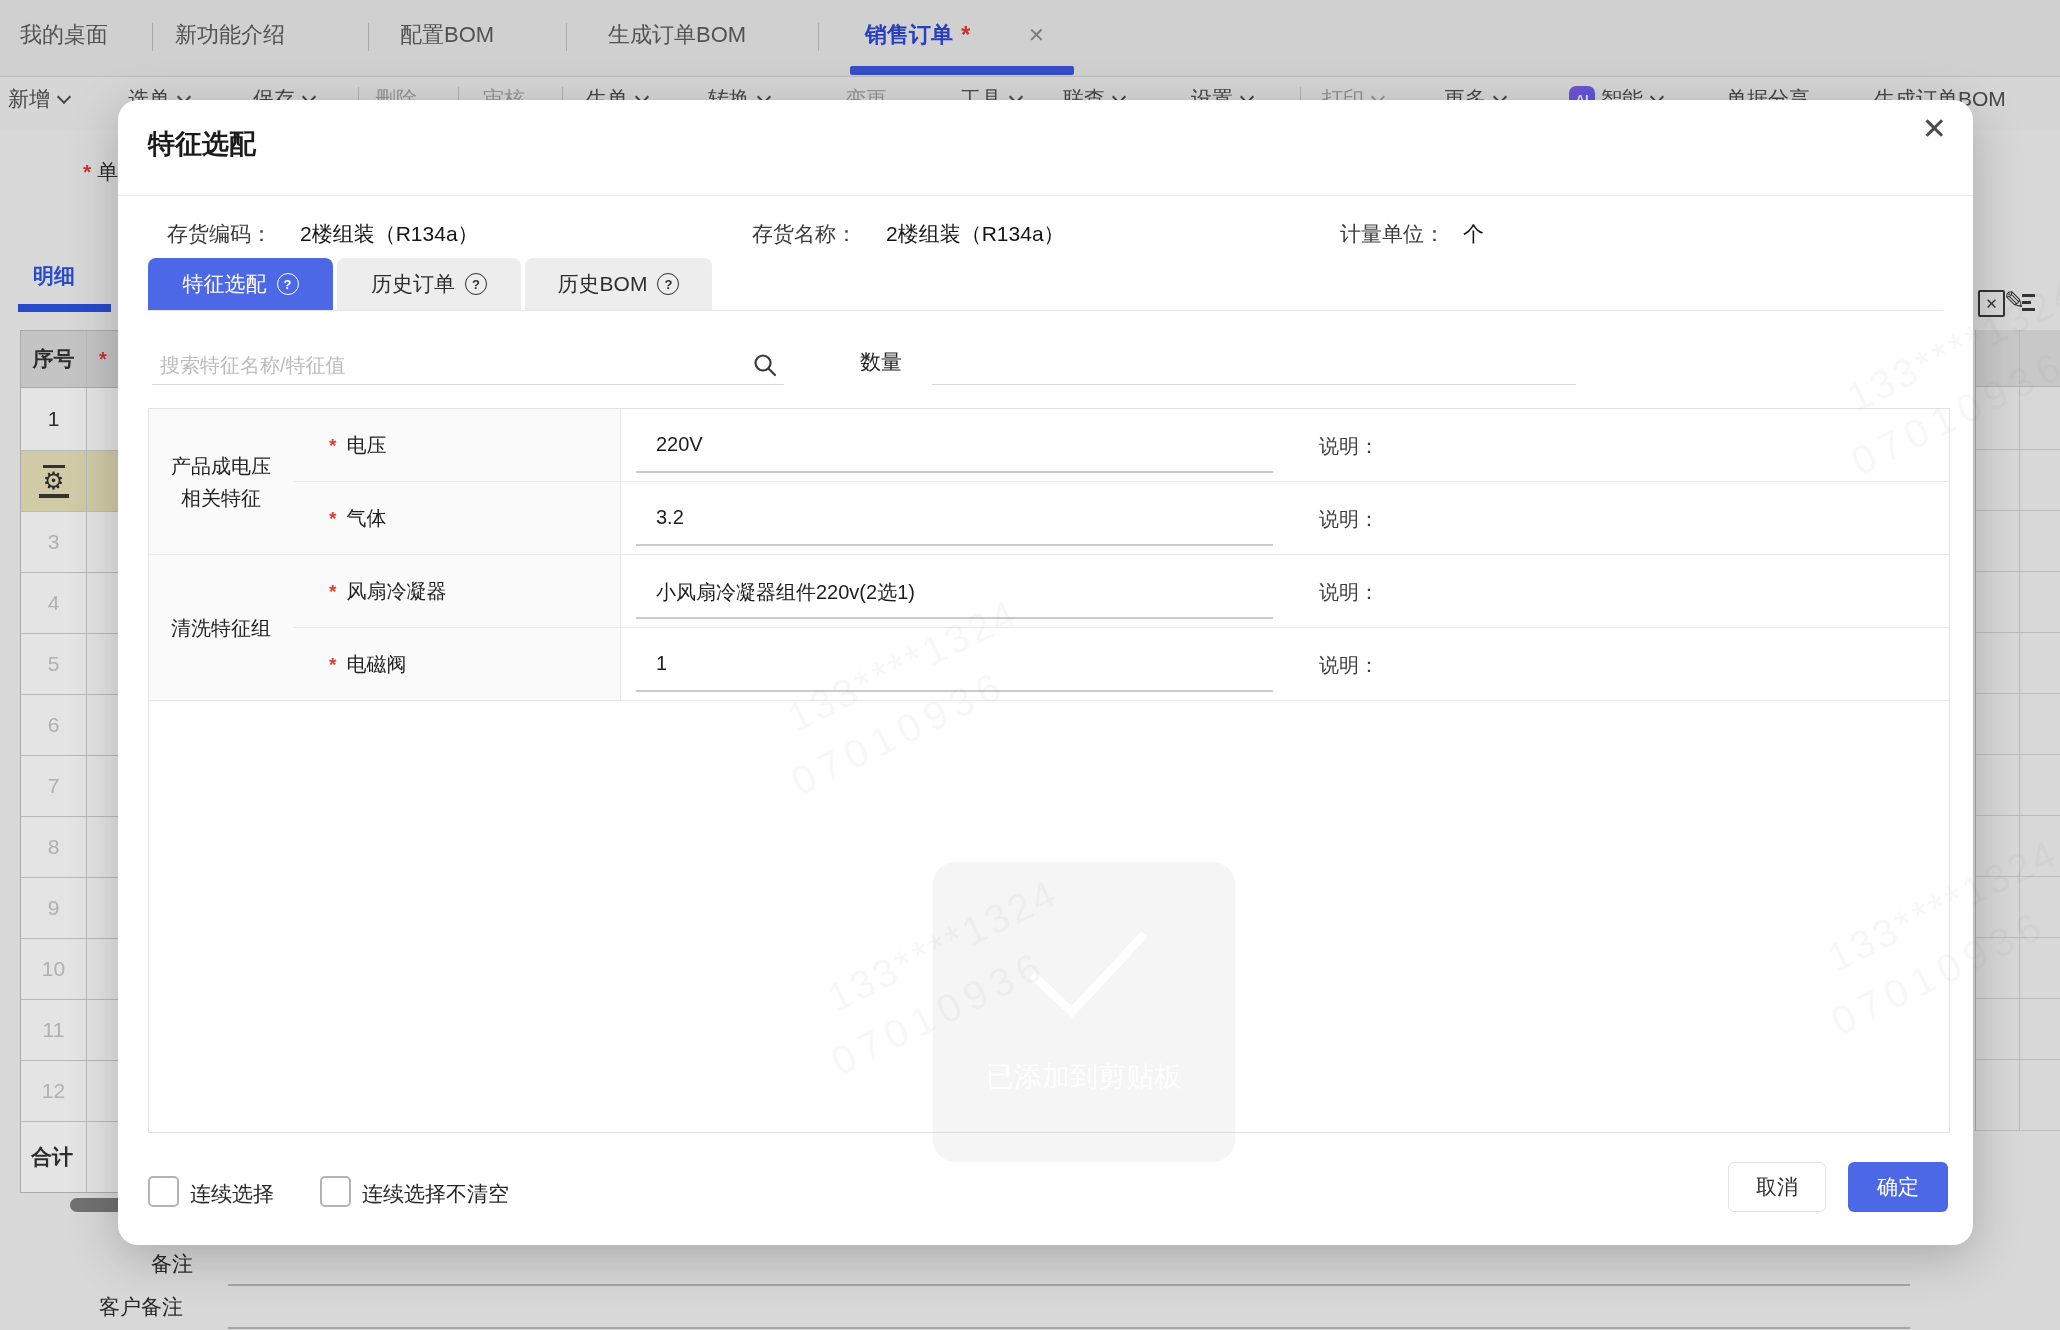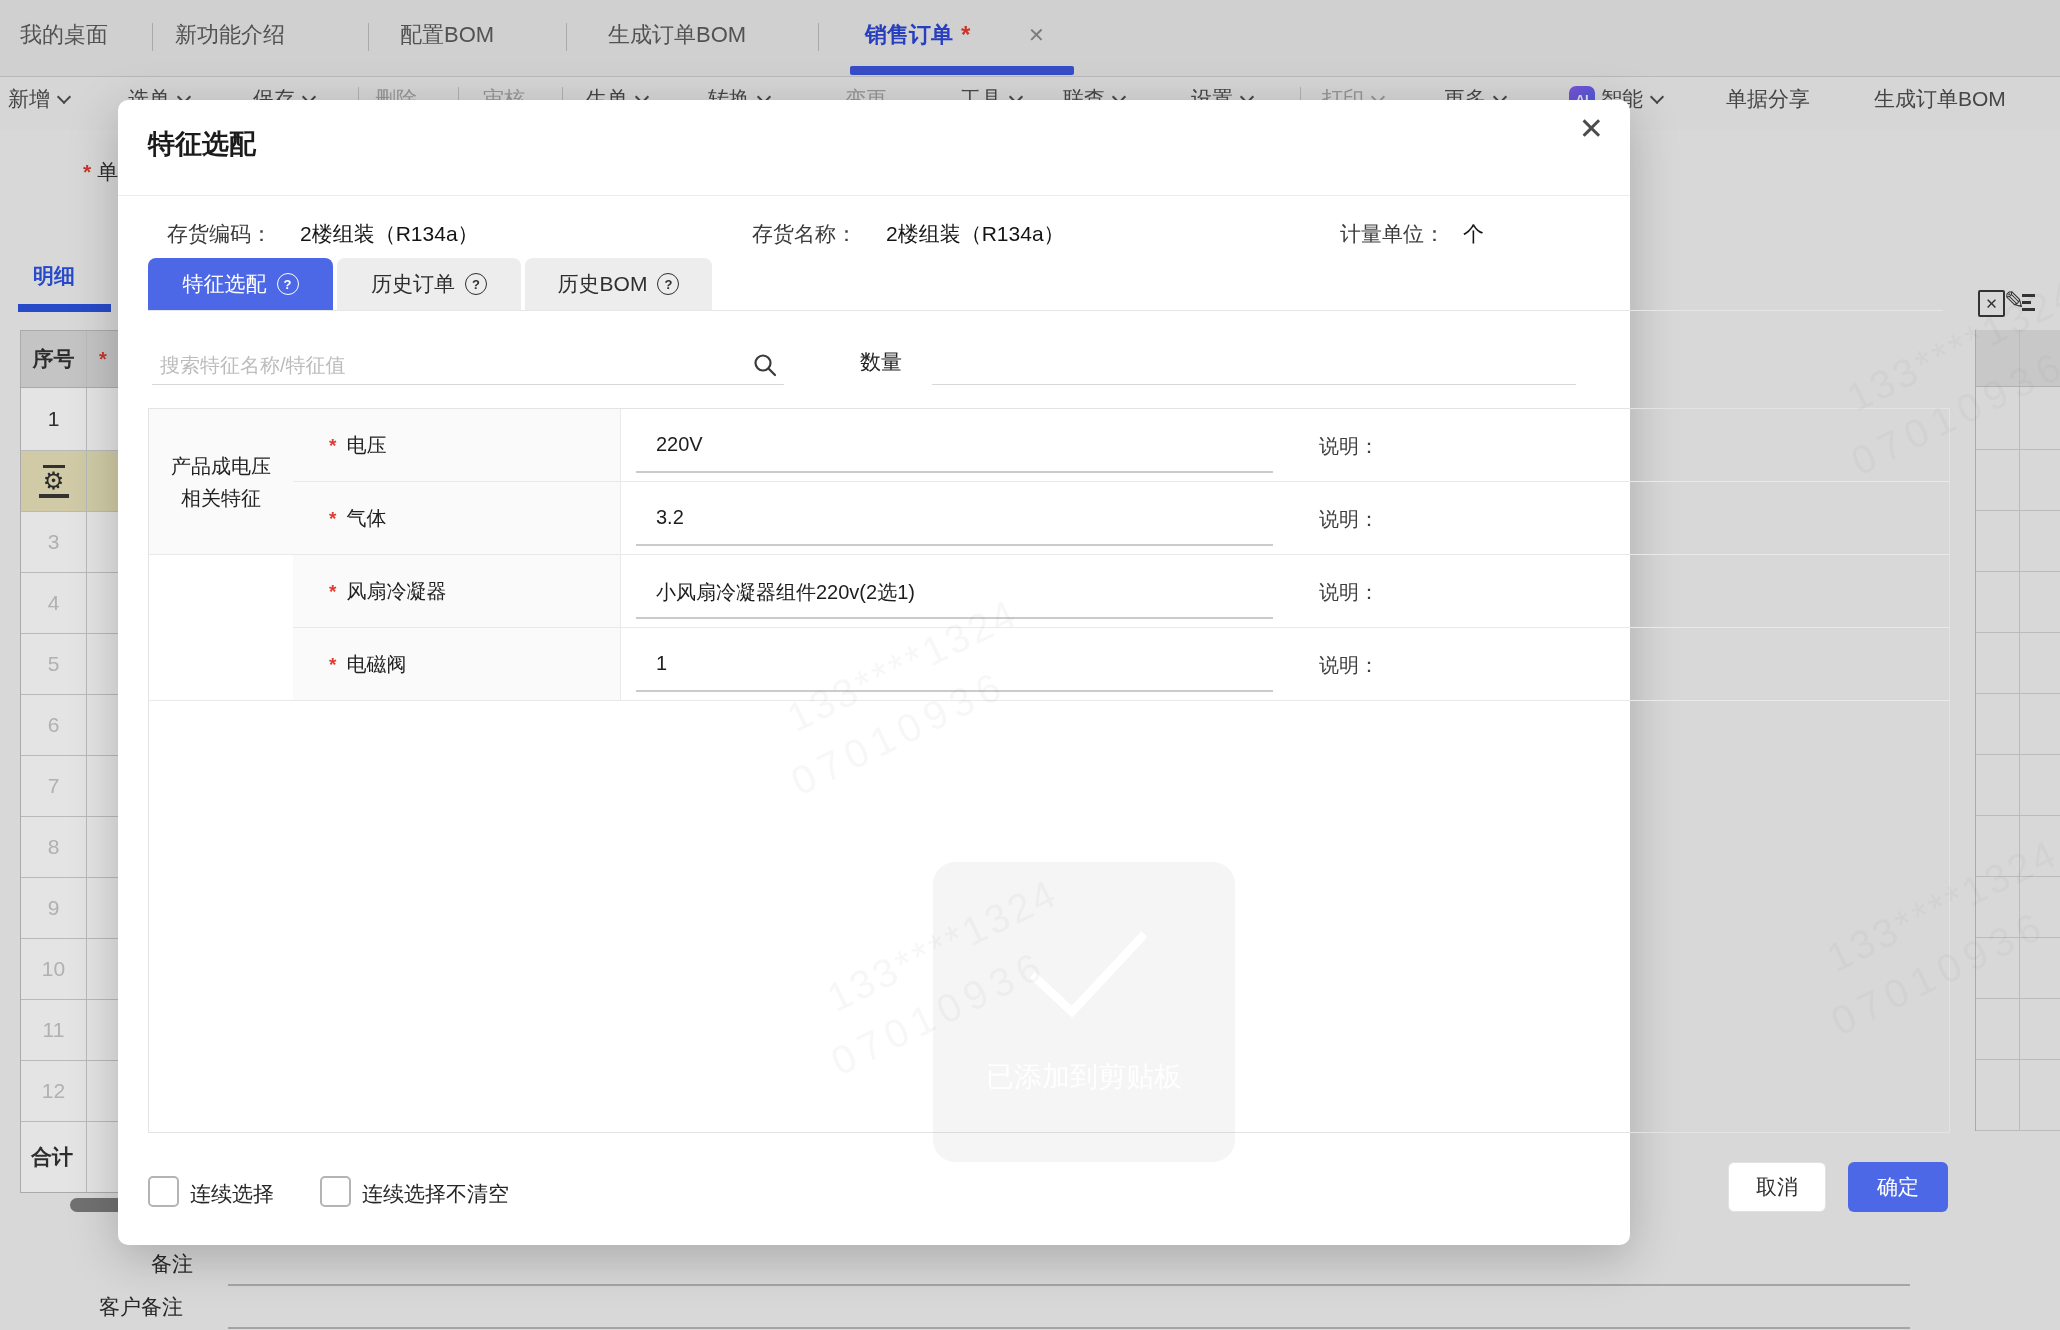--- a/index.html
+++ b/index.html
@@ -61,21 +61,21 @@
   .rghead{height:56px;background:#e0e0e0;border-bottom:1px solid #c6c6c6;}
   .rgrow{border-bottom:1px solid #d2d2d2;background:#f2f2f2;position:relative;}
   .rgrow::after,.rghead::after{content:"";position:absolute;left:43px;top:0;bottom:0;width:1px;background:#d2d2d2;}
   .rgrow{display:block;}
   .rghead{position:relative;}
 
   
   .dim{position:absolute;inset:0;background:rgba(0,0,0,0.105);z-index:5;}
 
   
-  .modal{position:absolute;left:118px;top:100px;width:1512px;height:1145px;background:#fff;border-radius:10px;
+  .modal{position:absolute;left:118px;top:100px;width:1855px;height:1145px;background:#fff;border-radius:20px;
          box-shadow:0 12px 50px rgba(0,0,0,0.22);z-index:10;}
   .mtitle{position:absolute;left:30px;top:26px;font-size:27px;font-weight:600;color:#1b1b1b;}
   .mclose{position:absolute;right:26px;top:14px;font-size:30px;color:#4c4c4c;line-height:1;cursor:pointer;}
   .mdiv{position:absolute;left:0;top:95px;width:100%;height:1px;background:#ededed;}
   .ilabel{position:absolute;top:120px;font-size:21px;color:#3c3c3c;}
   .ivalue{position:absolute;top:120px;font-size:21px;color:#141414;font-weight:400;}
   .mtab{position:absolute;top:158px;height:52px;display:flex;align-items:center;justify-content:center;gap:10px;
         font-size:21px;border-radius:8px 8px 0 0;cursor:pointer;}
   .mtab.on{background:#4d68e6;color:#fff;font-weight:500;}
   .mtab.off{background:#ededed;color:#2f2f2f;}
@@ -349,20 +349,23 @@
     </div>
     <div class="qtylab">数量</div>
     <div class="qwrap">
       <input class="qinput" style="">
     </div>
 
     <div class="ftable">
       <div class="gcell" style="top:0;height:146px">
         <span class="gtxt">产品成电压相关特征</span>
       </div>
+      <div class="gcell" style="top:146px;height:146px">
+        <span class="gtxt">清洗特征组</span>
+      </div>
 
       <div class="lcell" style="top:0">
         <span class="reqstar">*</span>
         <span>电压</span>
       </div>
       <div class="lcell" style="top:73px">
         <span class="reqstar">*</span>
         <span>气体</span>
       </div>
       <div class="lcell" style="top:146px">

